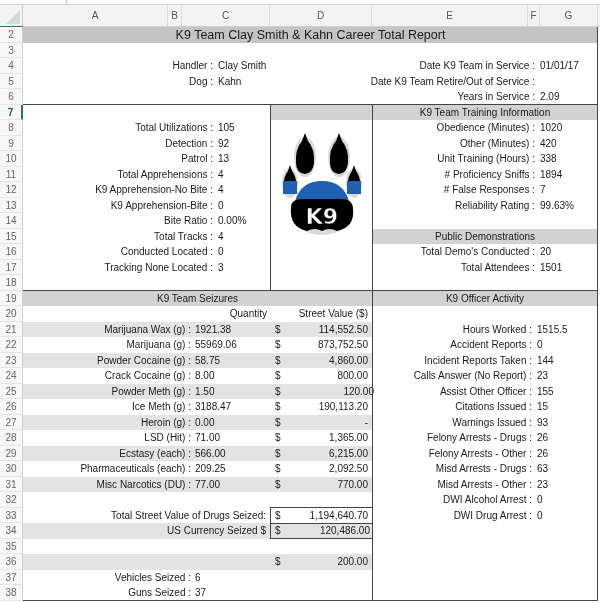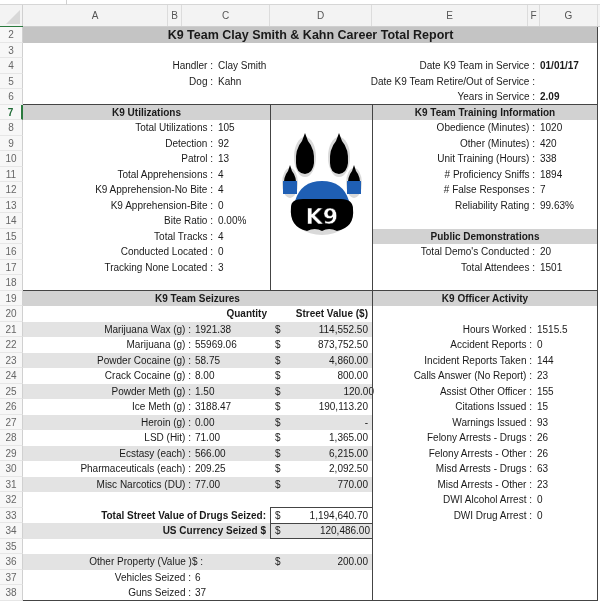--- a/index.html
+++ b/index.html
@@ -18,21 +18,21 @@
 
   .rowhdr { position: absolute; left: 0; width: 23px; text-align: center; color: #666; font-size: 10px; background: #f7f7f7; border-right: 1px solid #d0d0d0; border-bottom: 1px solid #e6e6e6; }
   .rowhdr.sel { color: #1f6b35; font-weight: bold; border-right: 2px solid #2a7a3e; }
 
   .sheet { position: absolute; left: 23px; top: 27px; width: 577px; height: 576px; }
   .row { position: absolute; left: 0; width: 575px; }
   .cell { position: absolute; top: 0; height: 100%; white-space: nowrap; overflow: visible; display: flex; align-items: center; }
   .r { justify-content: flex-end; }
   .l { justify-content: flex-start; }
   .c { justify-content: center; }
-  .b { font-weight: bold; }
+  .b { font-weight: normal; }
 
   .band-dark { background: #c4c4c4; }
   .band-mid { background: #d2d2d2; }
   .band-light { background: #e3e3e3; }
 
   .vline { position: absolute; width: 1px; background: #444; }
   .hline { position: absolute; height: 1px; background: #444; }
 
   .logo { position: absolute; }
 </style>
@@ -111,21 +111,20 @@
     <div class="cell l" style="left:195px;width:80px">Kahn</div>
     <div class="cell r" style="left:300px;width:212px">Date K9 Team Retire/Out of Service :</div>
     <div class="cell l b" style="left:517px;width:58px"></div>
   </div>
   <div class="row" style="top:62px;height:15.5px">
     <div class="cell r" style="left:349px;width:163px">Years in Service :</div>
     <div class="cell l b" style="left:517px;width:58px">2.09</div>
   </div>
 
   <div class="row" style="top:77.5px;height:15.5px">
-    <div class="cell c b band-mid" style="left:0;width:247px">K9 Utilizations</div>
     <div class="cell band-mid" style="left:247px;width:102px"></div>
     <div class="cell c b band-mid" style="left:349px;width:226px">K9 Team Training Information</div>
   </div>
 
   <div id="util-rows">
       <div class="row" style="top: 93px; height: 15.5px;">
         <div class="cell r" style="left: 0px; width: 190px;">Total Utilizations :</div>
         <div class="cell l" style="left: 195px; width: 50px;">105</div>
       </div>
       <div class="row" style="top: 108.5px; height: 15.5px;">
@@ -386,21 +385,20 @@
   </div>
 
   <div class="row" style="top:496px;height:15.5px">
     <div class="cell r b band-light" style="left:0;width:247px;padding-right:4px">US Currency Seized $</div>
     <div class="cell l band-light" style="left:247px;width:19px;padding-left:5px">$</div>
     <div class="cell r band-light" style="left:266px;width:83px;padding-right:2px">120,486.00</div>
   </div>
 
   <div class="row" style="top:527px;height:15.5px">
     <div class="cell band-light" style="left:0;width:349px"></div>
-    <div class="cell r" style="left:0;width:180px">Other Property (Value )$ :</div>
     <div class="cell l" style="left:252px;width:14px">$</div>
     <div class="cell r" style="left:266px;width:79px">200.00</div>
   </div>
   <div class="row" style="top:542.5px;height:15.5px">
     <div class="cell r" style="left:0;width:168px">Vehicles Seized :</div>
     <div class="cell l" style="left:172px;width:60px">6</div>
   </div>
   <div class="row" style="top:558px;height:15.5px">
     <div class="cell r" style="left:0;width:168px">Guns Seized :</div>
     <div class="cell l" style="left:172px;width:60px">37</div>

